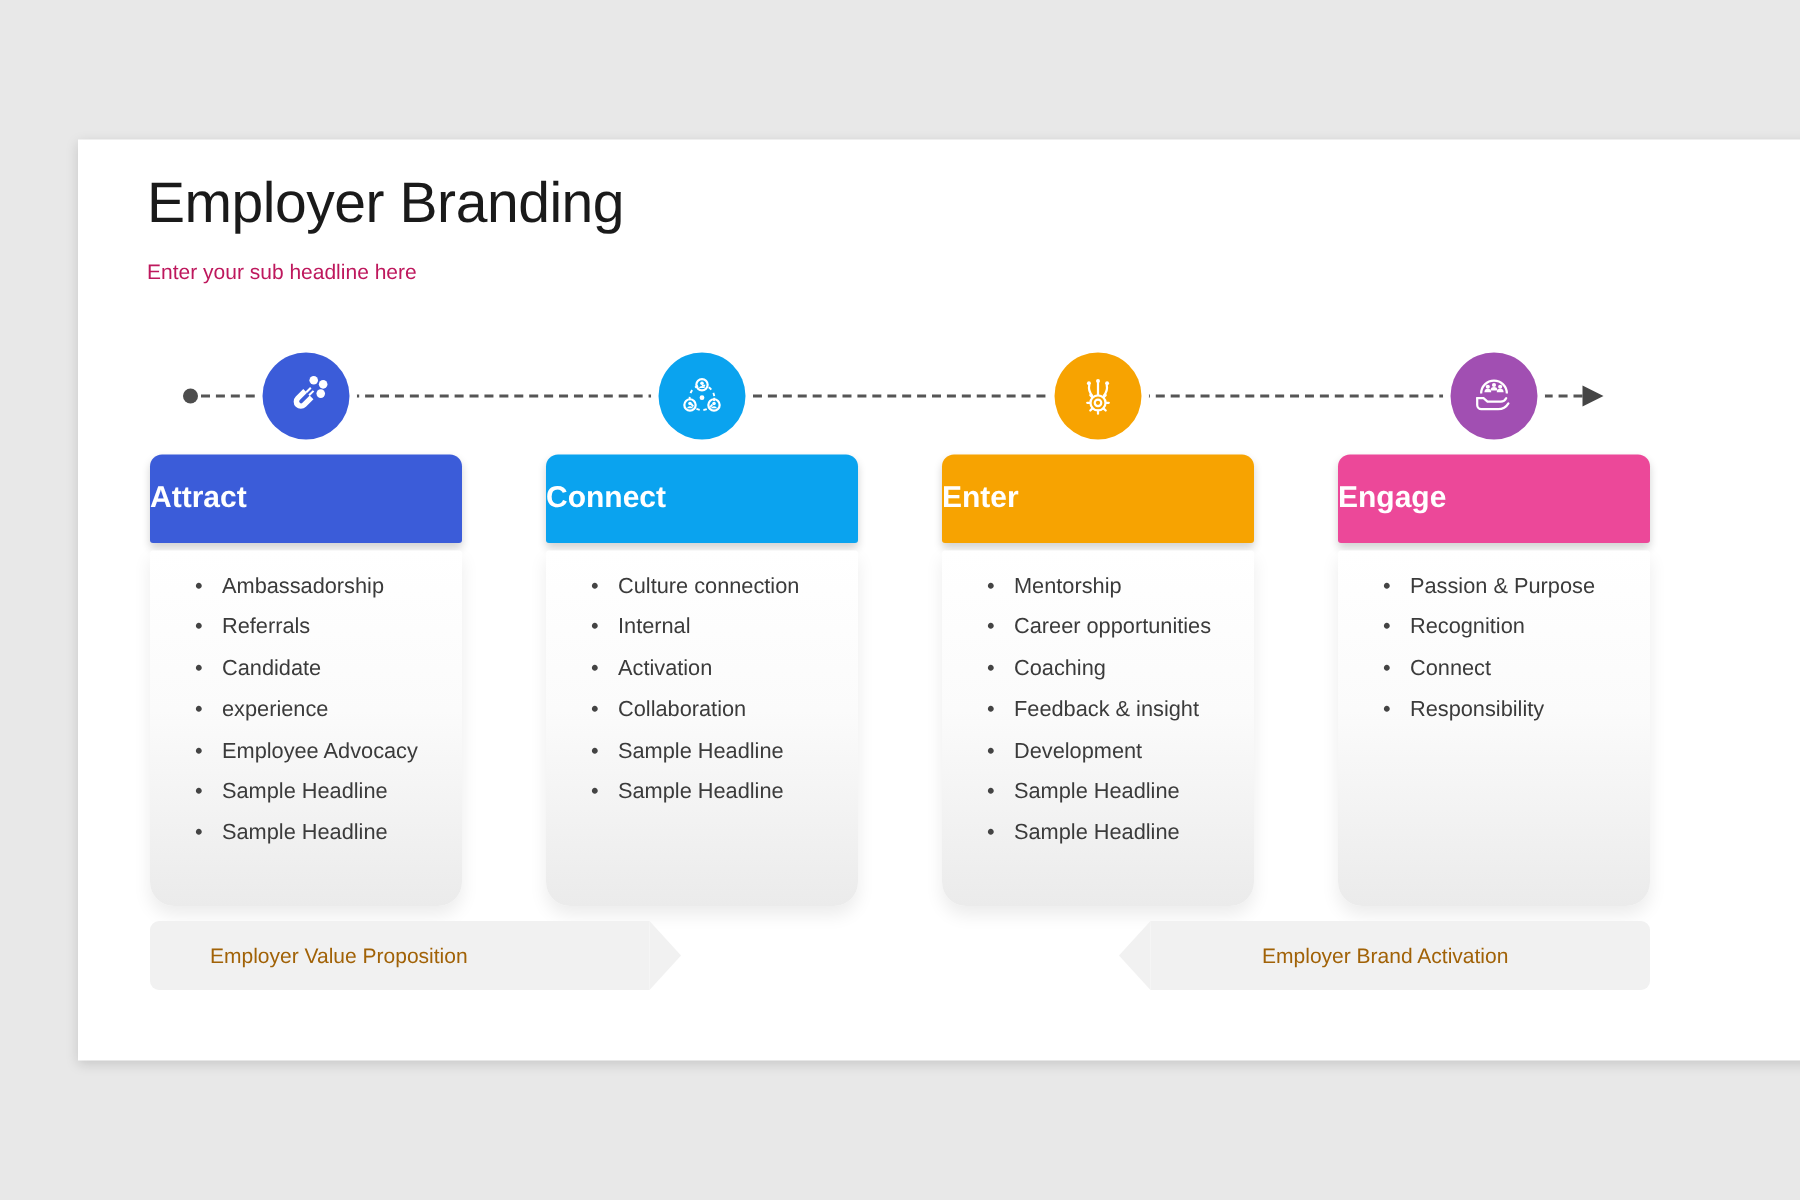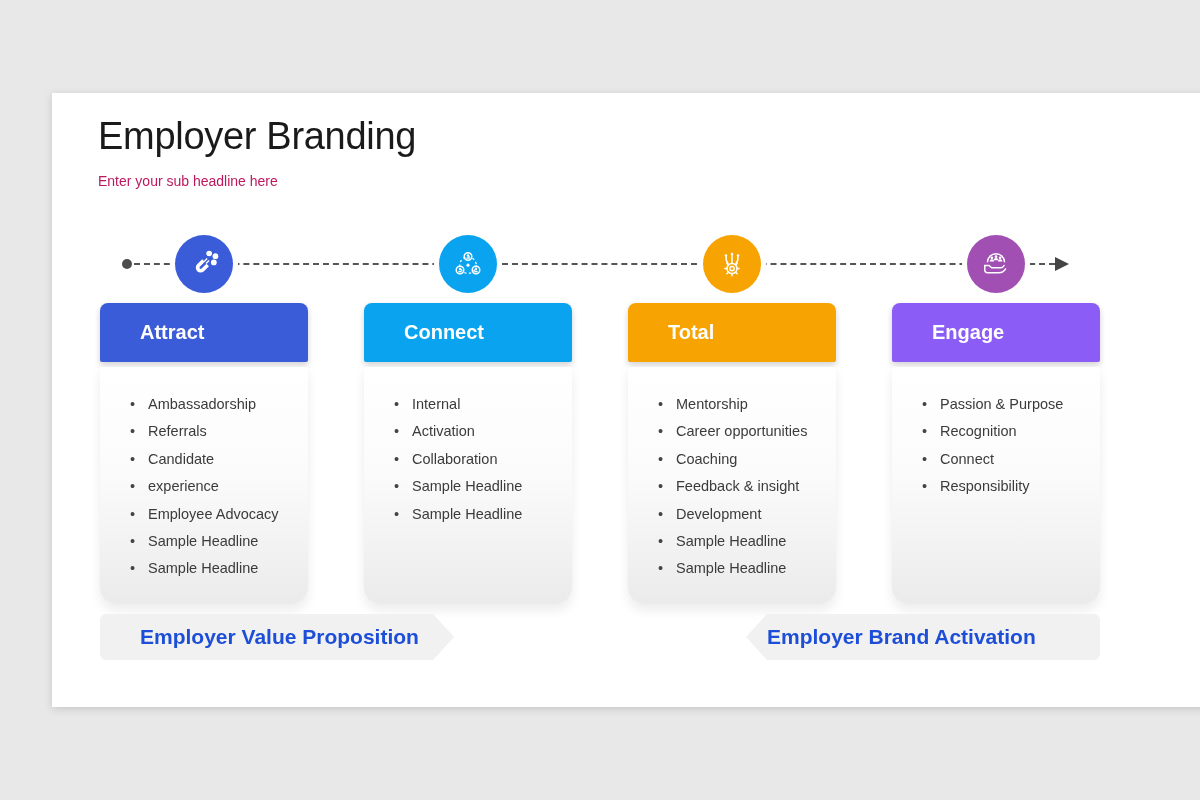--- a/index.html
+++ b/index.html
@@ -43,56 +43,56 @@
   .tl-circle svg{width:32px;height:32px;display:block;}
   .tl-c0{left:123px}.tl-c1{left:387px}.tl-c2{left:651px}.tl-c3{left:915px}
   
   .columns{
     position:absolute;left:48px;top:210px;width:1000px;
     display:flex;gap:56px;
   }
   .column{width:208px;}
   .col-header{
     height:59px;border-radius:8px 8px 2px 2px;
-    display:flex;align-items:center;padding-left:40px;box-sizing:border-box;
+    display:flex;align-items:center;box-sizing:border-box;
     box-shadow:0 3px 6px rgba(0,0,0,0.18);
   }
   .col-header span{color:#ffffff;font-size:20px;font-weight:bold;}
   .col-body{
     margin-top:5px;height:237px;box-sizing:border-box;
     background:linear-gradient(180deg,#ffffff 0%,#fbfbfb 45%,#ebebeb 100%);
     border-radius:2px 2px 16px 16px;
     box-shadow:0 6px 12px rgba(0,0,0,0.08);
-    padding-top:24px;
+    padding-top:11px;
   }
   .col-body ul{list-style:none;margin:0;padding:0 8px 0 28px;}
   .col-body li{
     position:relative;padding-left:20px;
     font-size:14.5px;line-height:27.4px;color:#3b3b3b;
   }
   .col-body li::before{
     content:"\2022";position:absolute;left:2px;color:#444444;
   }
   
   .banner{
     position:absolute;top:521px;height:46px;width:333px;background:#f1f1f1;
   }
   .banner span{
-    display:block;line-height:46px;font-size:21px;font-weight:bold;color:#1d4ed8;
+    display:block;line-height:46px;font-size:14px;font-weight:normal;color:#a16207;
     white-space:nowrap;
   }
   .banner-left{left:48px;border-radius:6px 0 0 6px;}
   .banner-left span{padding-left:40px;}
   .banner-left .tri{
     position:absolute;left:333px;top:0;width:0;height:0;
     border-top:23px solid transparent;border-bottom:23px solid transparent;
     border-left:21px solid #f1f1f1;
   }
   .banner-right{left:715px;border-radius:0 6px 6px 0;}
-  .banner-right span{text-align:left;padding-right:20px;}
+  .banner-right span{text-align:center;padding-right:20px;}
   .banner-right .tri{
     position:absolute;left:-21px;top:0;width:0;height:0;
     border-top:23px solid transparent;border-bottom:23px solid transparent;
     border-right:21px solid #f1f1f1;
   }
 </style>
 </head>
 <body>
 
 <div class="slide">
@@ -190,48 +190,49 @@
         </ul>
       </div>
     </div>
 
     <div class="column">
       <div class="col-header" style="background-color: rgb(10, 163, 239);">
         <span>Connect</span>
       </div>
       <div class="col-body">
         <ul>
+          <li>Culture connection</li>
           <li>Internal</li>
           <li>Activation</li>
           <li>Collaboration</li>
           <li>Sample Headline</li>
           <li>Sample Headline</li>
         </ul>
       </div>
     </div>
 
     <div class="column">
       <div class="col-header" style="background-color: rgb(247, 163, 1);">
-        <span>Total</span>
+        <span>Enter</span>
       </div>
       <div class="col-body">
         <ul>
           <li>Mentorship</li>
           <li>Career opportunities</li>
           <li>Coaching</li>
           <li>Feedback &amp; insight</li>
           <li>Development</li>
           <li>Sample Headline</li>
           <li>Sample Headline</li>
         </ul>
       </div>
     </div>
 
     <div class="column">
-      <div class="col-header" style="background-color: #8b5cf6;">
+      <div class="col-header" style="background-color: #ec4899;">
         <span>Engage</span>
       </div>
       <div class="col-body">
         <ul>
           <li>Passion &amp; Purpose</li>
           <li>Recognition</li>
           <li>Connect</li>
           <li>Responsibility</li>
         </ul>
       </div>

